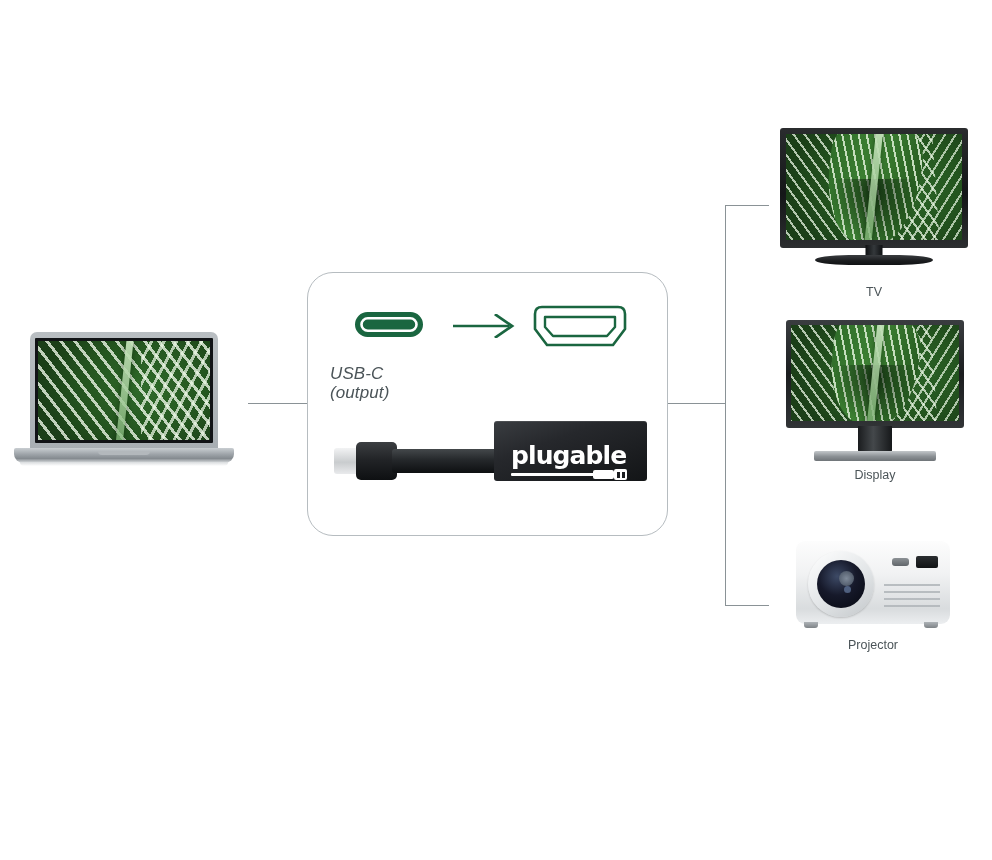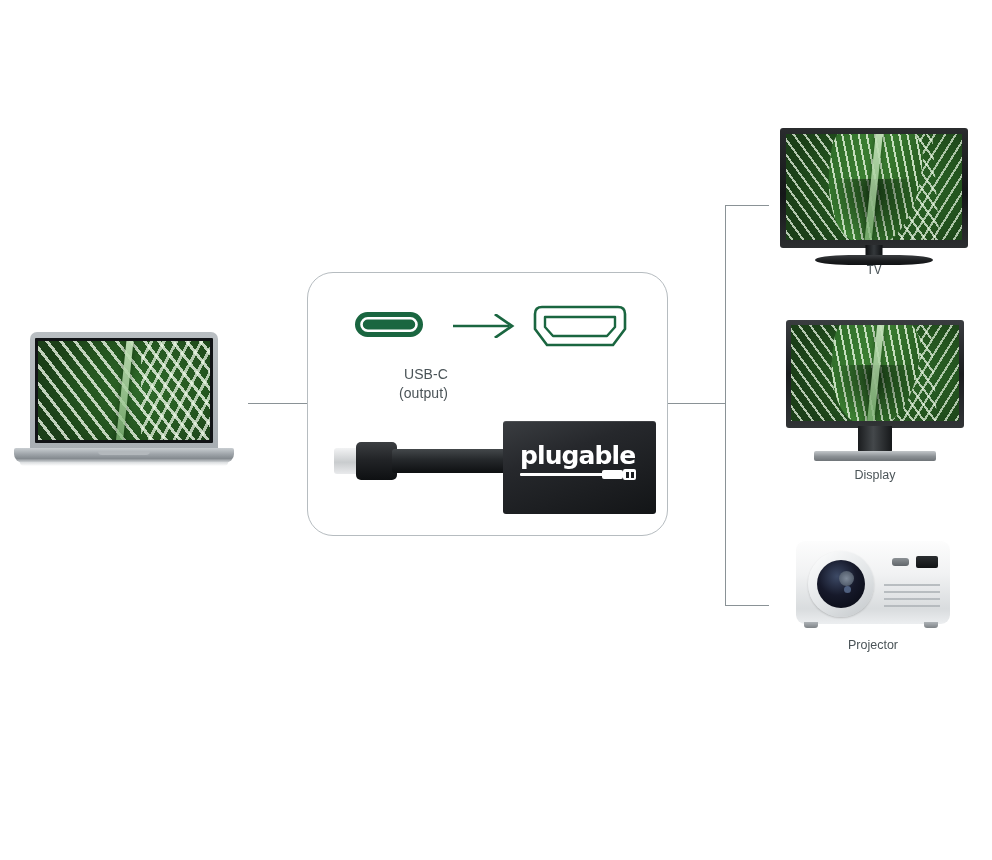--- a/index.html
+++ b/index.html
@@ -218,25 +218,26 @@
   }
   .hdmi-icon {
     position: absolute;
     left: 221px;
     top: 3px;
     width: 102px;
     height: 45px;
   }
   .port-label {
     position: absolute;
-    text-align: right;
+    text-align: left;
     color: #4b5458;
-    font-size: 14px;
+    font-size: 17px;
     line-height: 18.5px;
     letter-spacing: .1px;
+    font-style: italic;
   }
   #usbc-label { left: 22px; top: 92px; width: 118px; }
   #hdmi-label { left: 215px; top: 92px; width: 118px; }
 
   
   #dongle {
     position: absolute;
     left: 26px;
     top: 148px;
     width: 317px;
@@ -258,22 +259,22 @@
   }
   .dongle-cable {
     position: absolute;
     left: 58px; top: 28px;
     width: 115px; height: 24px;
     background: linear-gradient(180deg,#44484b 0%, #25282b 45%, #0d0f11 100%);
     border-radius: 3px;
   }
   .dongle-body {
     position: absolute;
-    left: 169px; top: 0;
-    width: 153px; height: 93px;
+    left: 160px; top: 0;
+    width: 153px; height: 60px;
     background: linear-gradient(160deg,#3a3d41 0%, #26282c 35%, #131517 100%);
     border-radius: 3px;
     box-shadow: inset 0 1px 0 rgba(255,255,255,.10);
     overflow: hidden;
   }
   .logo-wrap {
     position: absolute;
     left: 17px;
     top: 22px;
     width: 124px;
@@ -357,21 +358,21 @@
     background: linear-gradient(90deg,#0e1012,#34383b,#0e1012);
   }
   .tv-stand {
     position: absolute;
     left: 50%; transform: translateX(-50%);
     top: 127px;
     width: 118px; height: 10px;
     background: linear-gradient(180deg,#3a3d40 0%, #1a1c1e 60%, #101214 100%);
     border-radius: 40% / 70%;
   }
-  #tv .device-label { top: 136px; font-family: Liberation Mono, monospace; }
+  #tv .device-label { top: 157px; }
 
   
   #display { left: 786px; top: 320px; width: 178px; height: 160px; }
   .disp-frame {
     position: absolute;
     left: 0; top: 0;
     width: 178px; height: 108px;
     background: linear-gradient(180deg,#3a3d40 0%, #1b1d1f 50%, #313436 100%);
     border-radius: 3px;
     padding: 5px 5px 7px 5px;

